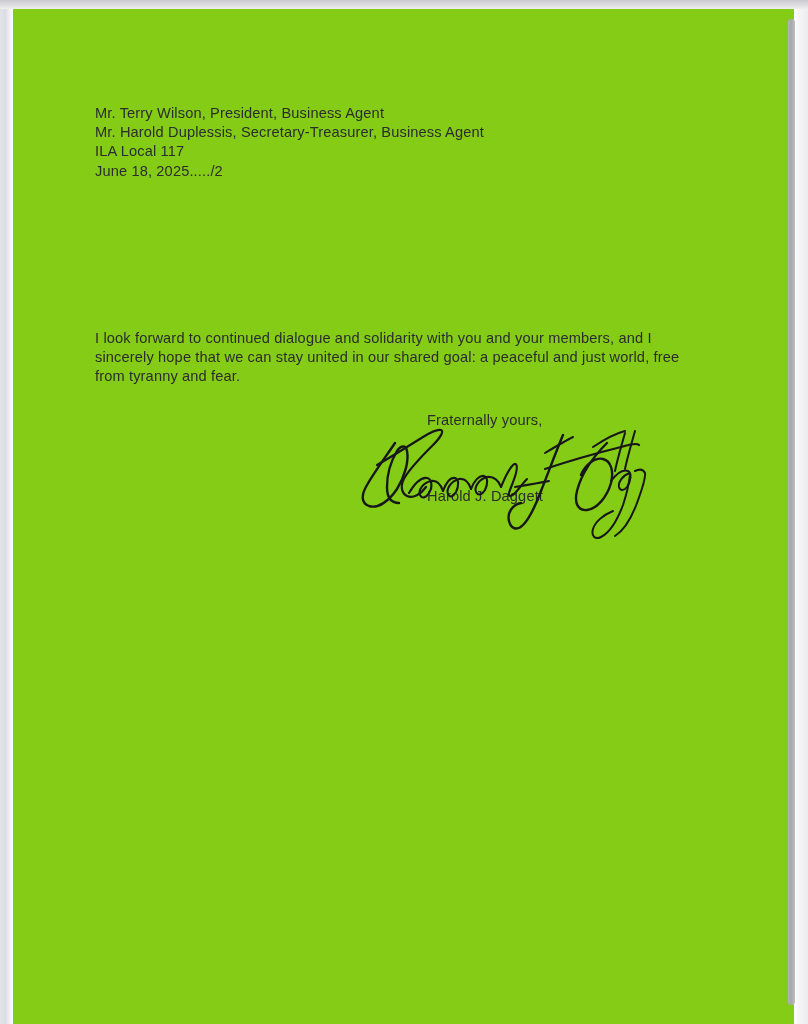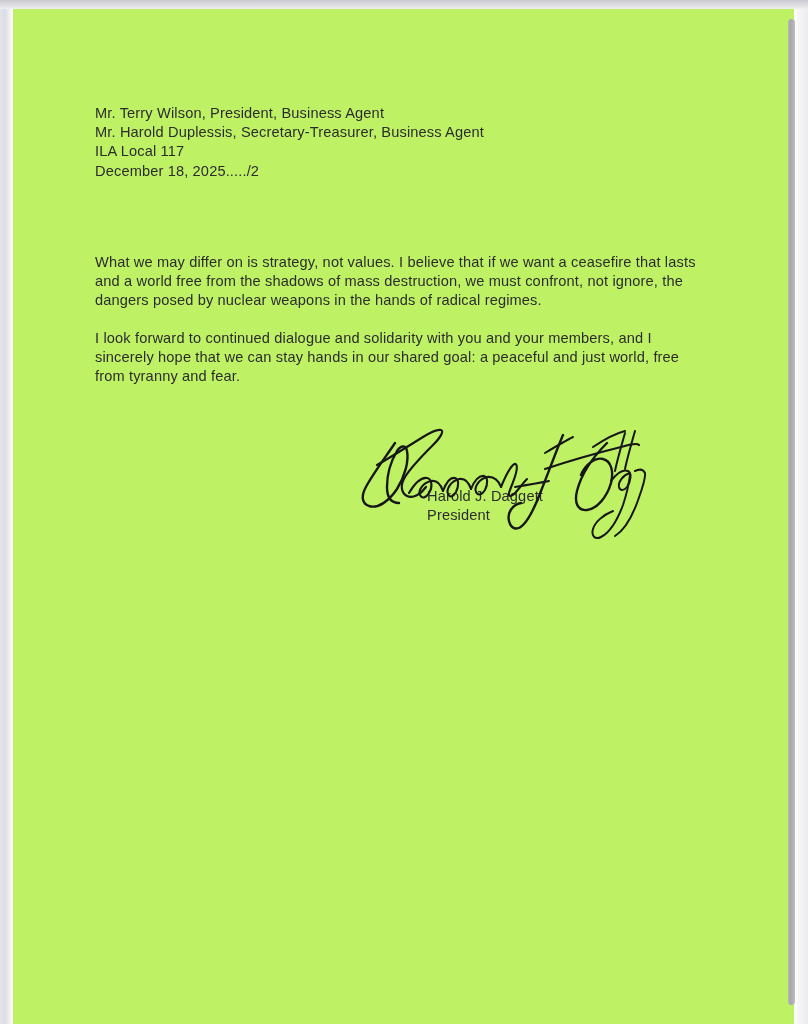--- a/index.html
+++ b/index.html
@@ -34,21 +34,21 @@
     left: 0; top: 9px; bottom: 0;
     width: 13px;
     background: linear-gradient(to right, #e3e3ea 0%, #dcdce4 40%, #f4f4f6 80%, #ffffff 100%);
   }
   #page {
     position: absolute;
     left: 13px;
     top: 9px;
     right: 14px;
     bottom: 0;
-    background: #bef264;
+    background: #84cc16;
   }
   #page-edge-right {
     position: absolute;
     right: 0; top: 9px; bottom: 0;
     width: 14px;
     background: linear-gradient(to right, #ffffff 0%, #f6f6f7 30%, #ececee 100%);
   }
 
   
   #scrollbar-track {
@@ -135,30 +135,29 @@
 
   <div id="page-shadow-top"></div>
   <div id="page-edge-left"></div>
 
   <div id="page">
 
     <div id="addressee-block" class="doc-text">
       <div>Mr. Terry Wilson, President, Business Agent</div>
       <div>Mr. Harold Duplessis, Secretary-Treasurer, Business Agent</div>
       <div>ILA Local 117</div>
-      <div>December 18, 2025...../2</div>
+      <div>June 18, 2025...../2</div>
     </div>
 
-    <p id="paragraph-1" class="doc-text">What we may differ on is strategy, not values.  I believe that if we want a ceasefire that lasts and a world free from the shadows of mass destruction, we must confront, not ignore, the dangers posed by nuclear weapons in the hands of radical regimes.</p>
-    <p id="paragraph-2" class="doc-text">I look forward to continued dialogue and solidarity with you and your members, and I sincerely hope that we can stay hands in our shared goal: a peaceful and just world, free from tyranny and fear.</p>
+    <p id="paragraph-2" class="doc-text">I look forward to continued dialogue and solidarity with you and your members, and I sincerely hope that we can stay united in our shared goal: a peaceful and just world, free from tyranny and fear.</p>
 
+    <div id="closing-block" class="doc-text">Fraternally yours,</div>
 
     <div id="signature-name-block" class="doc-text">
       <div>Harold J. Daggett</div>
-      <div>President</div>
     </div>
 
     <svg id="signature-svg" viewBox="0 0 300 135">
 
       <path d="M46 30 C 38 42, 26 58, 18 72 C 12 82, 12 90, 20 93 C 29 96, 40 88, 48 76 C 56 63, 60 48, 58 38 C 57 32, 52 32, 48 38 C 42 48, 38 62, 38 74 C 38 84, 42 90, 50 90" stroke-width="2.4"></path>
       <path d="M28 52 C 42 44, 58 34, 74 24 C 82 19, 88 16, 92 17 C 95 18, 92 24, 84 32 C 74 42, 62 54, 56 64 C 51 72, 52 80, 58 83 C 64 86, 72 81, 77 74" stroke-width="2.2"></path>
 
       <path d="M60 80 C 66 70, 72 64, 78 65 C 83 66, 84 74, 80 80 C 77 85, 73 86, 71 82 C 69 77, 74 70, 82 68 C 88 67, 92 72, 94 78" stroke-width="2.1"></path>
       <path d="M94 78 C 97 70, 101 64, 106 65 C 110 66, 110 73, 107 79 C 104 84, 101 85, 99 81 C 97 76, 102 68, 110 66 C 116 65, 120 70, 122 76" stroke-width="2.1"></path>
       <path d="M122 76 C 125 68, 130 62, 135 63 C 139 64, 139 71, 136 77 C 133 82, 129 83, 127 79 C 125 74, 130 66, 138 64 C 145 63, 150 68, 152 74" stroke-width="2.1"></path>

